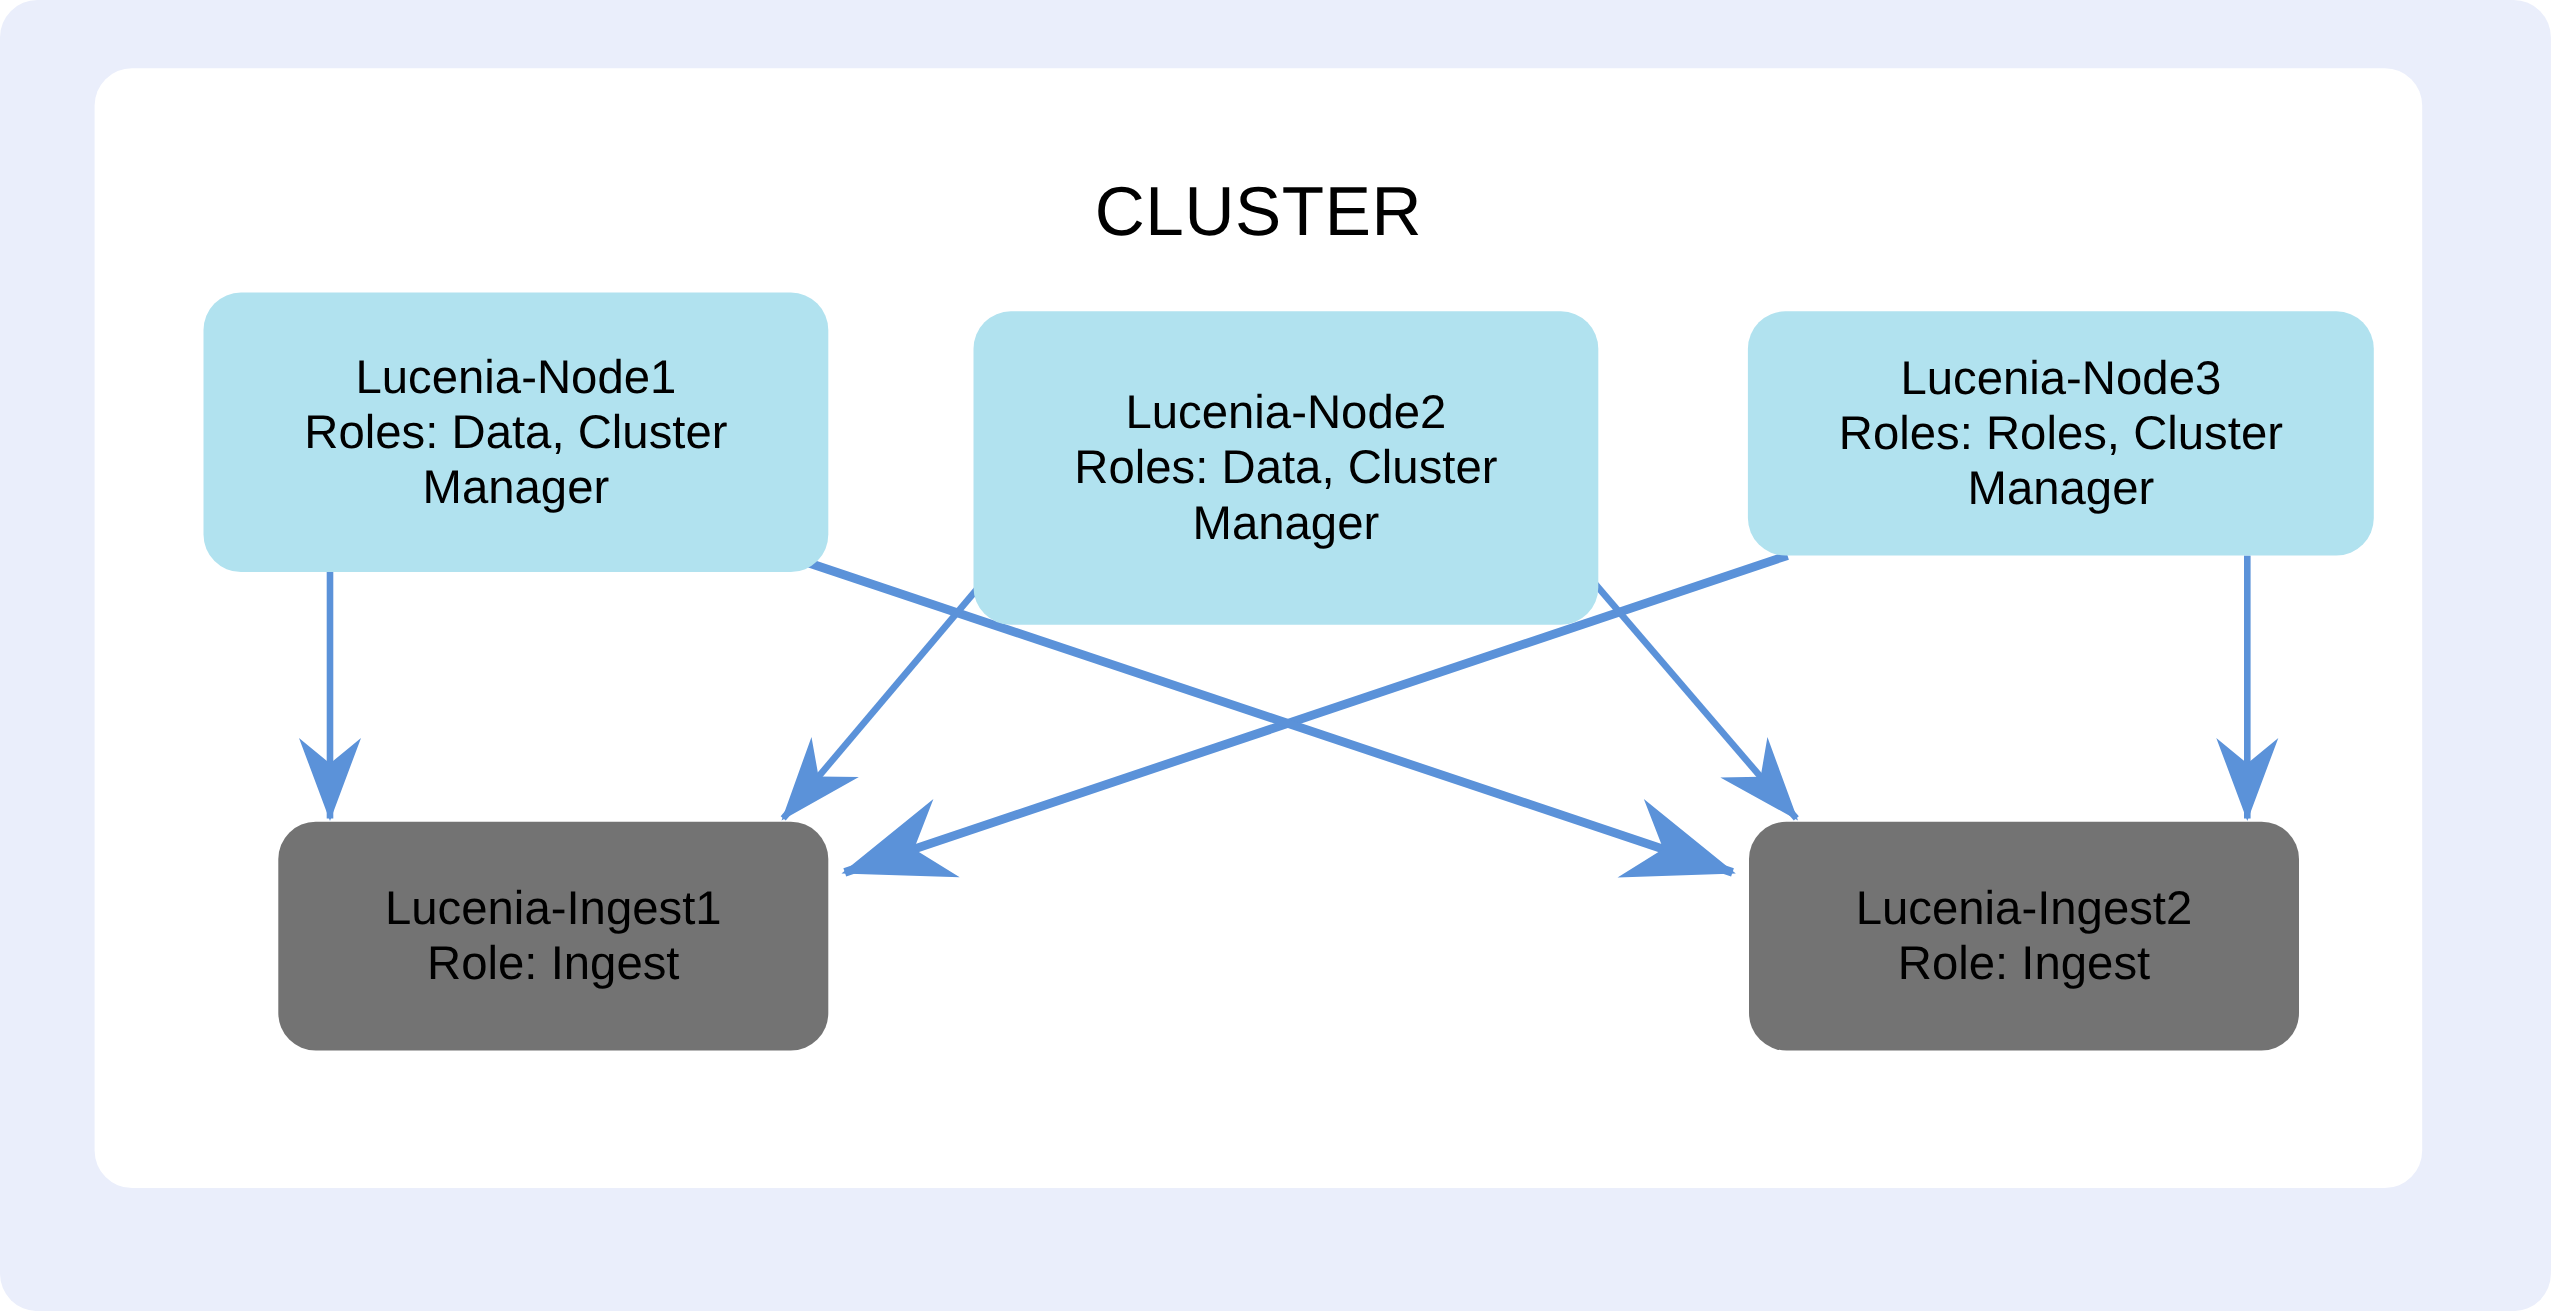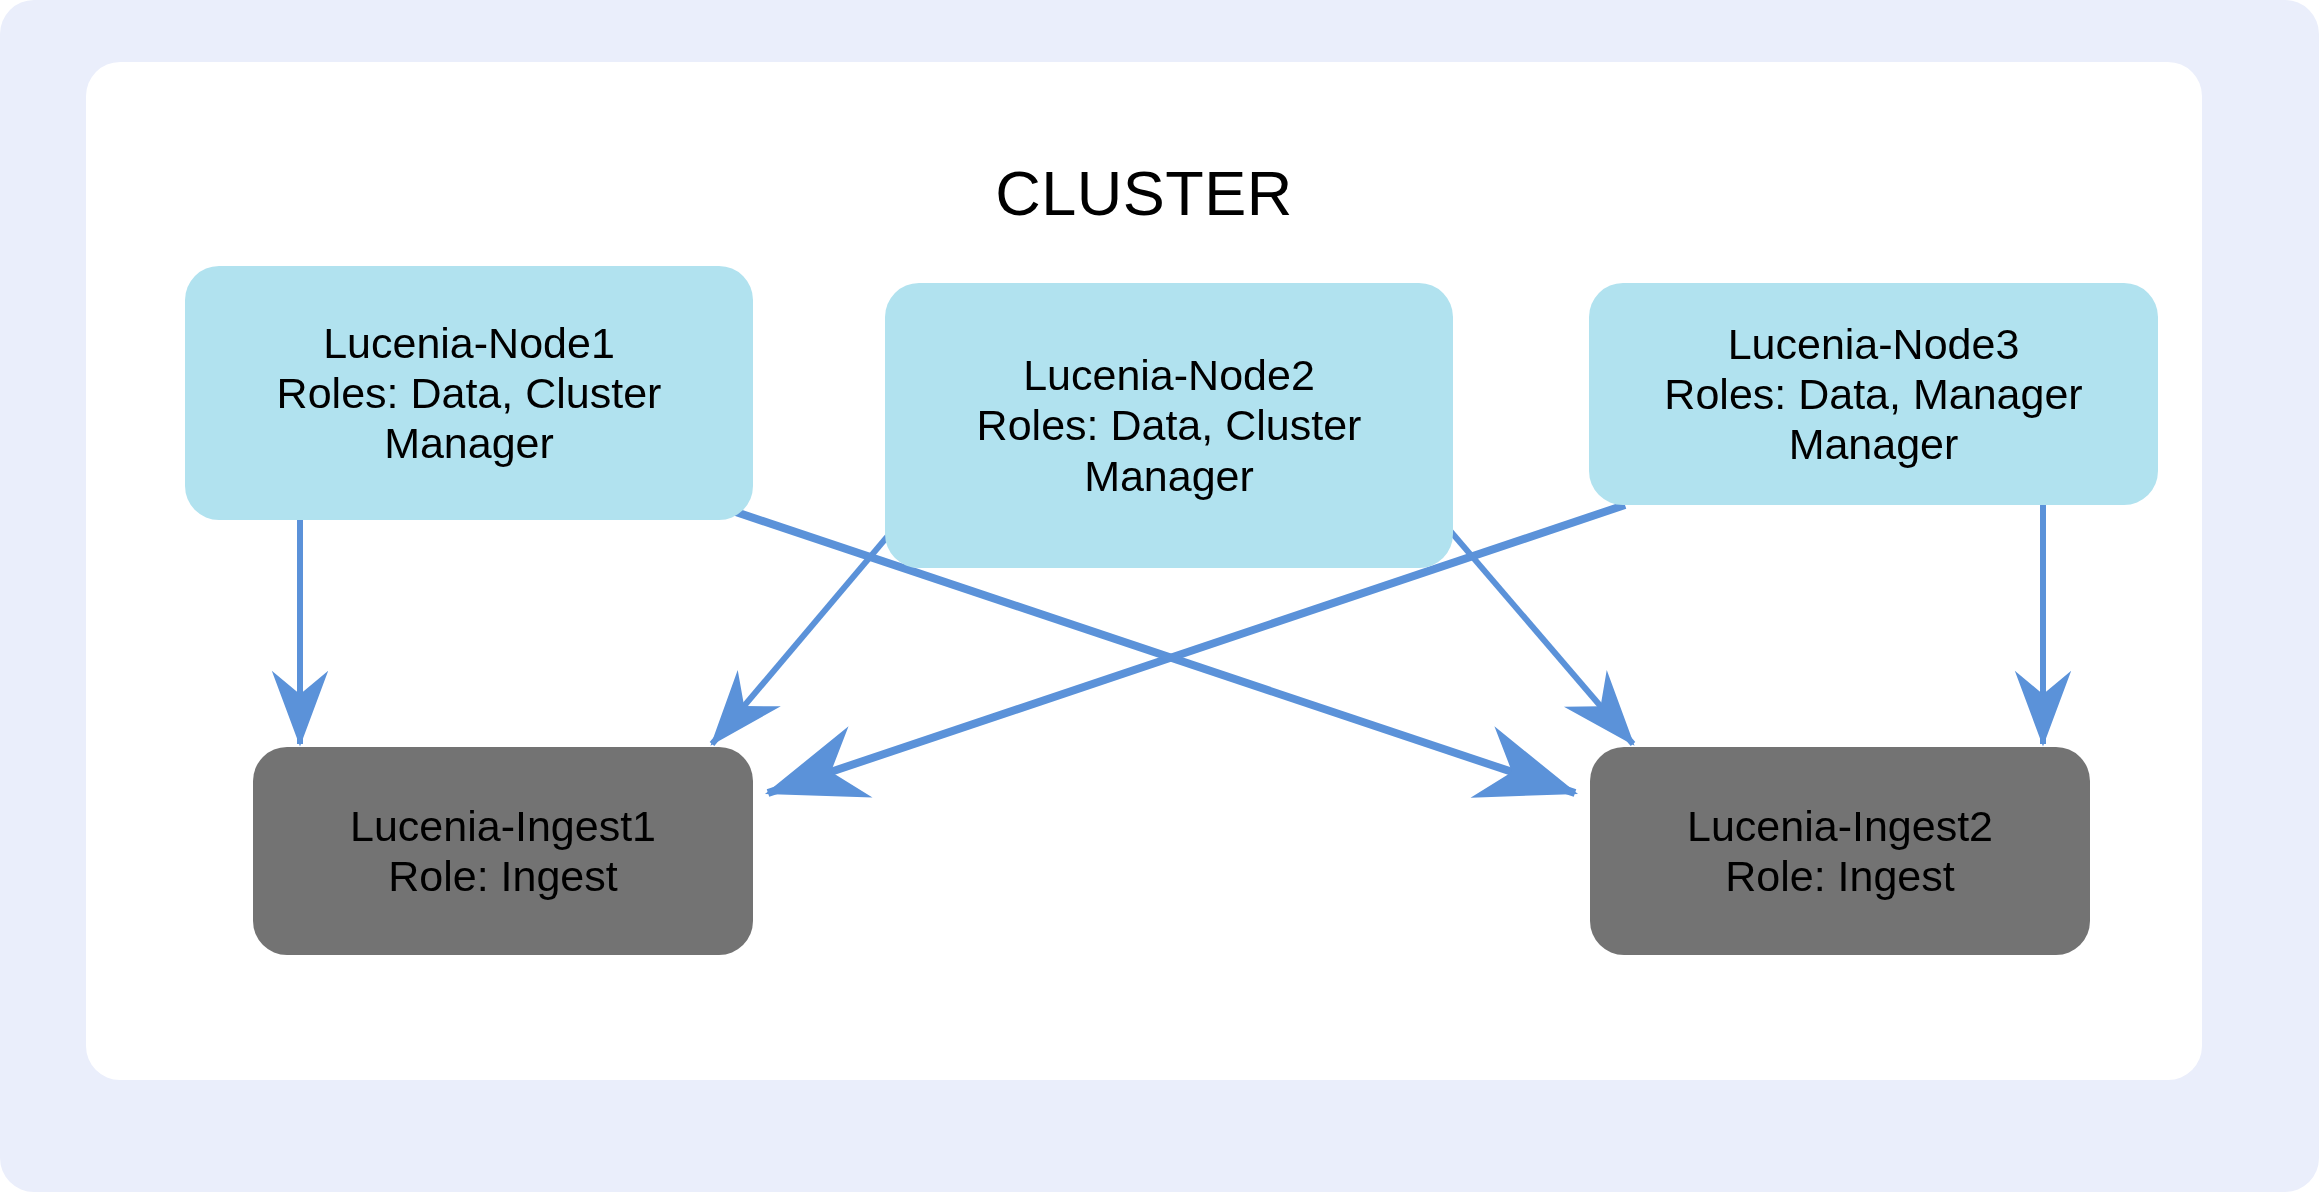--- a/index.html
+++ b/index.html
@@ -121,21 +121,21 @@
 Roles: Data, Cluster Manager</span>
   </div>
 
   <div class="node-box tier-data" style="left:885px; top:283px; width:568px; height:285px;">
     <span class="node-text">Lucenia-Node2
 Roles: Data, Cluster Manager</span>
   </div>
 
   <div class="node-box tier-data" style="left:1589px; top:283px; width:569px; height:222px;">
     <span class="node-text">Lucenia-Node3
-Roles: Data, Manager Manager</span>
+Roles: Roles, Cluster Manager</span>
   </div>
 
   <div class="node-box tier-ingest" style="left:253px; top:747px; width:500px; height:208px;">
     <span class="node-text">Lucenia-Ingest1
 Role: Ingest</span>
   </div>
 
   <div class="node-box tier-ingest" style="left:1590px; top:747px; width:500px; height:208px;">
     <span class="node-text">Lucenia-Ingest2
 Role: Ingest</span>

